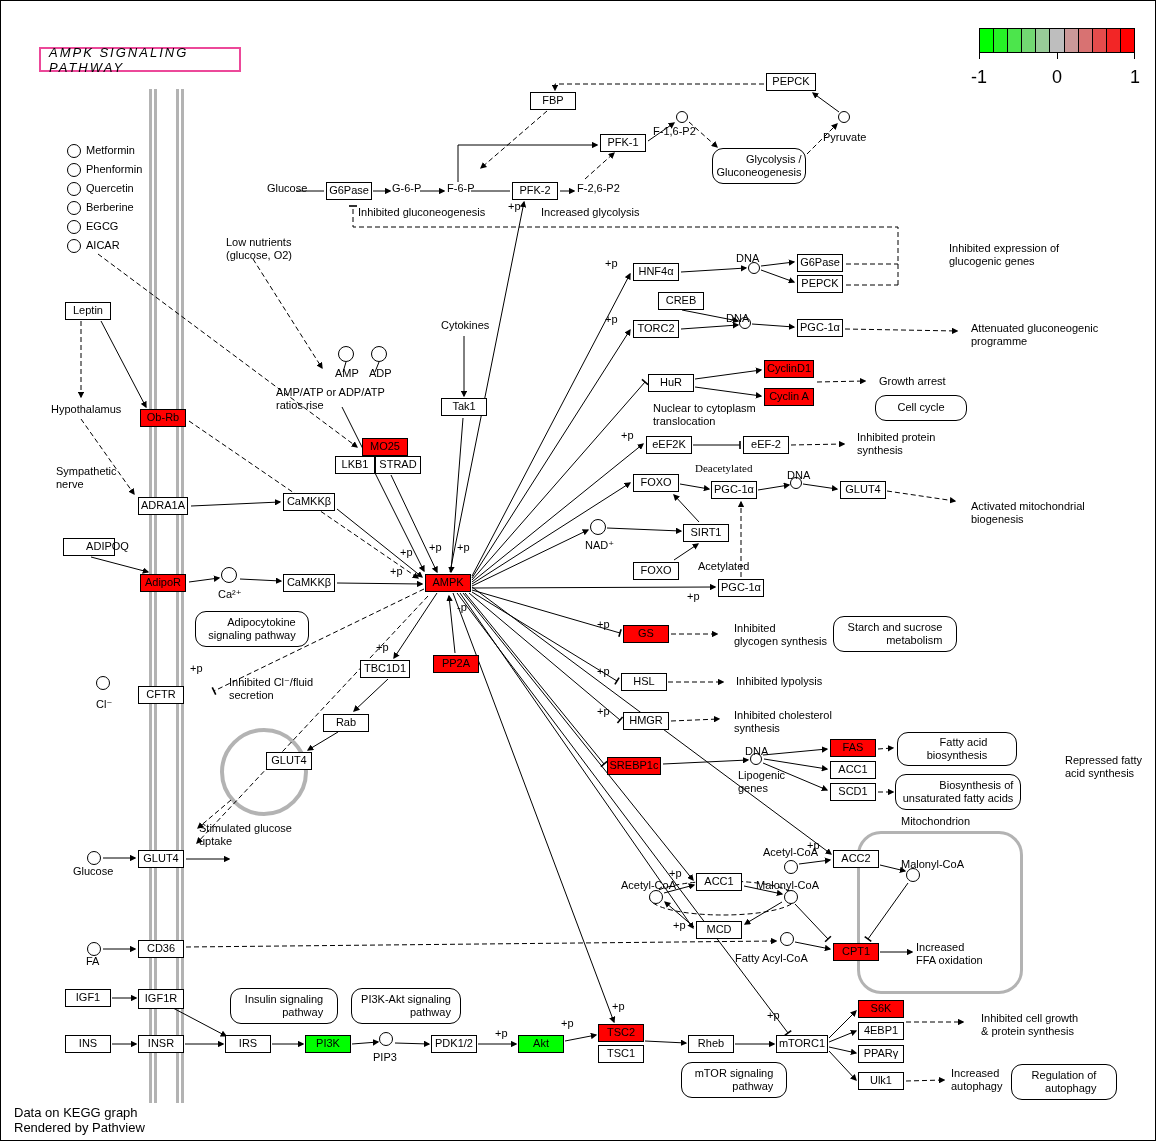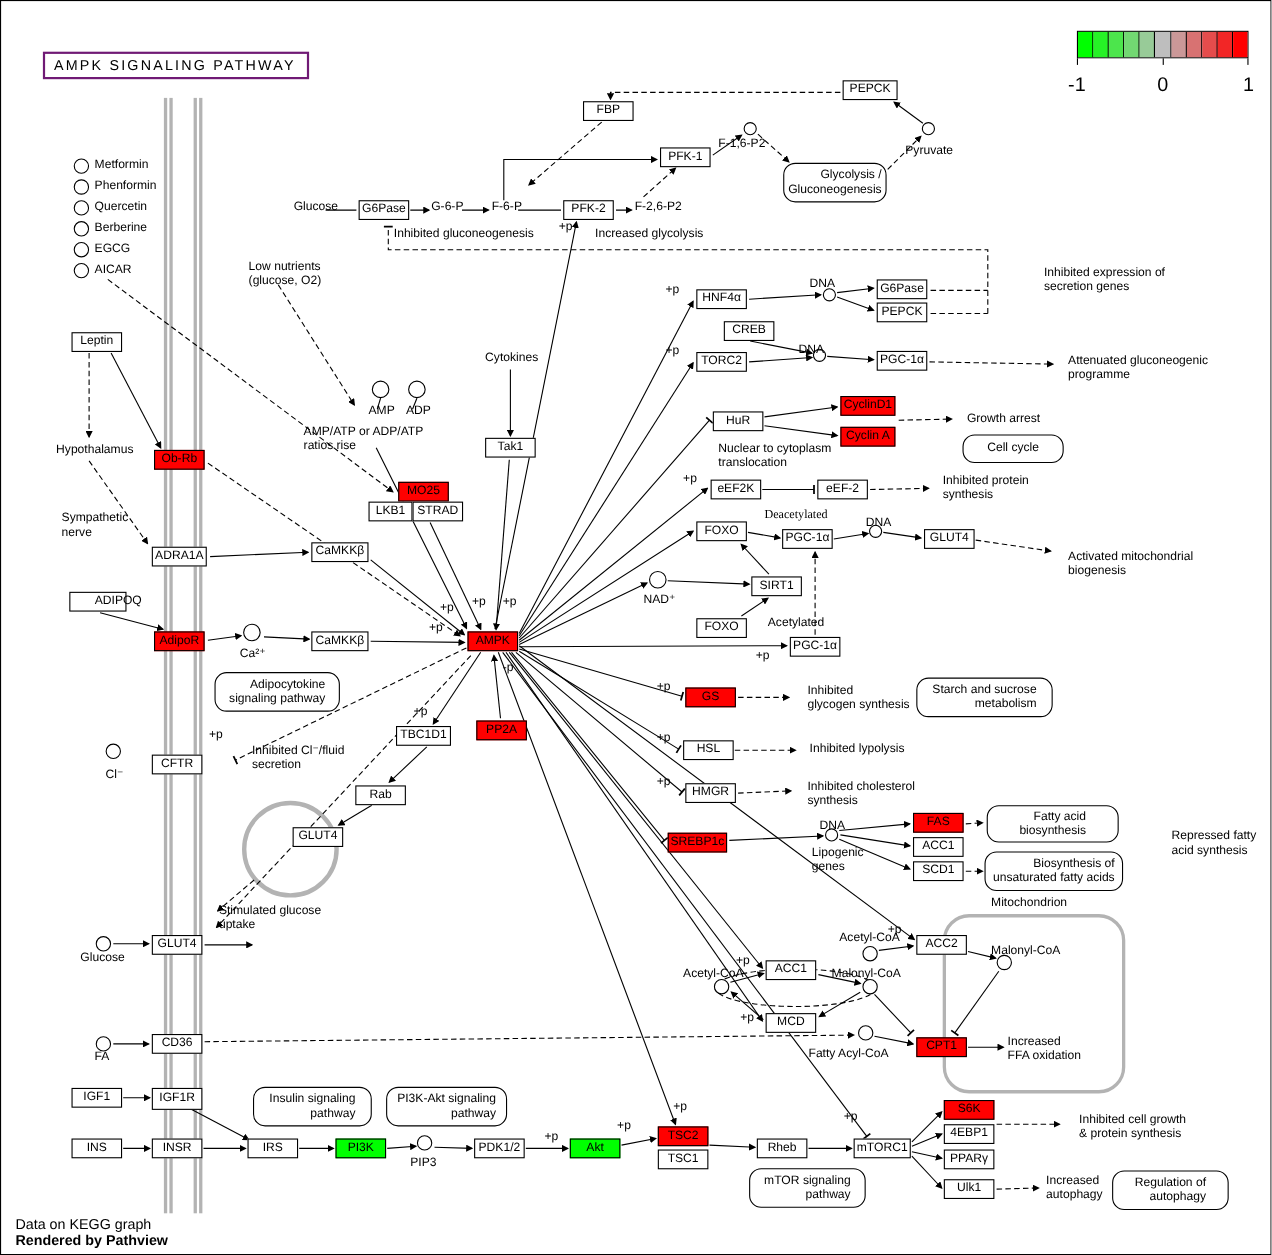--- a/index.html
+++ b/index.html
@@ -9,22 +9,22 @@
   .node{position:absolute;border:1px solid #000;font-size:11px;line-height:1.05;display:flex;
         align-items:center;justify-content:center;text-align:center;box-sizing:border-box;background:#fff;}
   .pbox{position:absolute;border:1px solid #000;border-radius:11px;font-size:11px;line-height:1.2;
         display:flex;align-items:center;justify-content:center;text-align:right;white-space:pre-line;
         background:#fff;box-sizing:border-box;padding:1px 3px;}
   .lbl{position:absolute;font-size:11px;line-height:1.2;white-space:pre-line;}
   .comp{position:absolute;border:1px solid #000;border-radius:50%;background:#fff;box-sizing:border-box;}
   .membrane{position:absolute;width:3px;background:#b3b3b3;}
   .vesicle{position:absolute;border:4px solid #b3b3b3;border-radius:50%;}
   .mito{position:absolute;border:3px solid #b3b3b3;border-radius:24px;}
-  .title-box{position:absolute;left:38px;top:46px;width:242px;height:25px;border:2px solid #701a75;
-        font-size:13px;letter-spacing:2px;display:flex;align-items:center;padding-left:8px;box-sizing:border-box;}
+  .title-box{position:absolute;left:38px;top:46px;width:202px;height:25px;border:2px solid #ec4899;
+        font-size:13px;letter-spacing:2px;display:flex;align-items:center;padding-left:8px;box-sizing:border-box;font-style:italic;}
   .legend{position:absolute;left:978px;top:27px;width:156px;}
   .legend-bar{display:flex;height:25px;border:1px solid #000;box-sizing:border-box;}
   .legend-bar .cell{flex:1;border-right:1px solid #000;}
   .legend-bar .cell:last-child{border-right:none;}
   .legend-ticks{position:relative;height:6px;}
   .legend-ticks i{position:absolute;top:0;width:1px;height:6px;background:#000;}
   .legend-labels{position:relative;height:22px;margin-top:8px;font-size:18px;}
   .legend-labels span{position:absolute;transform:translateX(-50%);}
   .footer{position:absolute;left:13px;font-size:13px;}
 </style>
@@ -197,21 +197,21 @@
         <i style="left:155px;"></i>
     </div>
     <div class="legend-labels">
       <span style="left:0;">-1</span>
       <span style="left:50%;">0</span>
       <span style="left:100%;">1</span>
     </div>
   </div>
 
   <div class="footer" style="top:1104px;">Data on KEGG graph</div>
-  <div class="footer" style="top:1119px;font-weight:bold;">Rendered by Pathview</div>
+  <div class="footer" style="top:1119px;">Rendered by Pathview</div>
 
 <div class="node" style="left: 529px; top: 91px; width: 46px; height: 18px; background: rgb(255, 255, 255);">FBP</div>
     <div class="node" style="left: 765px; top: 72px; width: 50px; height: 18px; background: rgb(255, 255, 255);">PEPCK</div>
     <div class="node" style="left: 599px; top: 133px; width: 46px; height: 18px; background: rgb(255, 255, 255);">PFK-1</div>
     <div class="node" style="left: 325px; top: 181px; width: 46px; height: 18px; background: rgb(255, 255, 255);">G6Pase</div>
     <div class="node" style="left: 511px; top: 181px; width: 46px; height: 18px; background: rgb(255, 255, 255);">PFK-2</div>
     <div class="node" style="left: 64px; top: 301px; width: 46px; height: 18px; background: rgb(255, 255, 255);">Leptin</div>
     <div class="node" style="left: 139px; top: 408px; width: 46px; height: 18px; background: rgb(255, 0, 0);">Ob-Rb</div>
     <div class="node" style="left: 137px; top: 496px; width: 50px; height: 18px; background: rgb(255, 255, 255);">ADRA1A</div>
     <div class="node" style="left: 62px; top: 537px; width: 52px; height: 18px; background: rgb(255, 255, 255); padding-left: 37px;">ADIPOQ</div>
@@ -328,21 +328,21 @@
 (glucose, O2)</div>
     <div class="lbl" style="left: 266px; top: 181px;">Glucose</div>
     <div class="lbl" style="left: 391px; top: 181px;">G-6-P</div>
     <div class="lbl" style="left: 446px; top: 181px;">F-6-P</div>
     <div class="lbl" style="left: 576px; top: 181px;">F-2,6-P2</div>
     <div class="lbl" style="left: 652px; top: 124px;">F-1,6-P2</div>
     <div class="lbl" style="left: 822px; top: 130px;">Pyruvate</div>
     <div class="lbl" style="left: 357px; top: 205px;">Inhibited gluconeogenesis</div>
     <div class="lbl" style="left: 540px; top: 205px;">Increased glycolysis</div>
     <div class="lbl" style="left: 948px; top: 241px;">Inhibited expression of
-secretion genes</div>
+glucogenic genes</div>
     <div class="lbl" style="left: 50px; top: 402px;">Hypothalamus</div>
     <div class="lbl" style="left: 55px; top: 464px;">Sympathetic
 nerve</div>
     <div class="lbl" style="left: 334px; top: 366px;">AMP</div>
     <div class="lbl" style="left: 368px; top: 366px;">ADP</div>
     <div class="lbl" style="left: 275px; top: 385px;">AMP/ATP or ADP/ATP
 ratios rise</div>
     <div class="lbl" style="left: 440px; top: 318px;">Cytokines</div>
     <div class="lbl" style="left: 735px; top: 251px;">DNA</div>
     <div class="lbl" style="left: 725px; top: 311px;">DNA</div>

